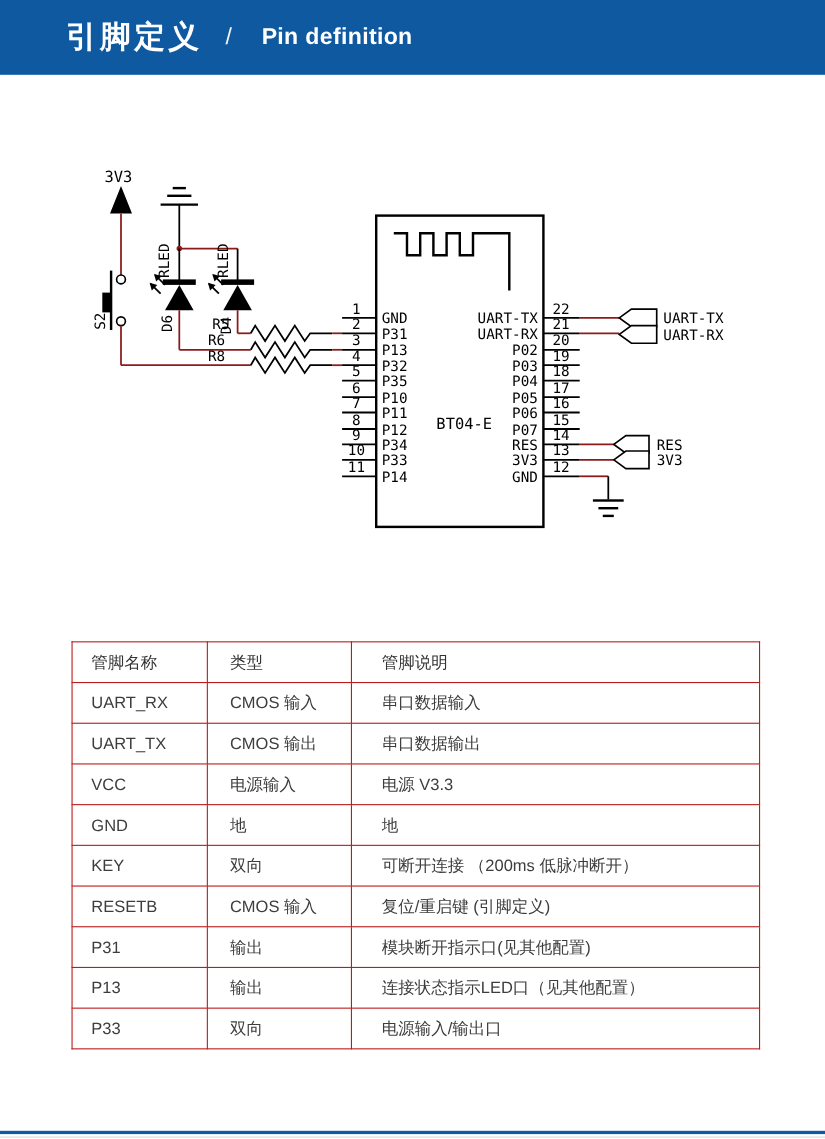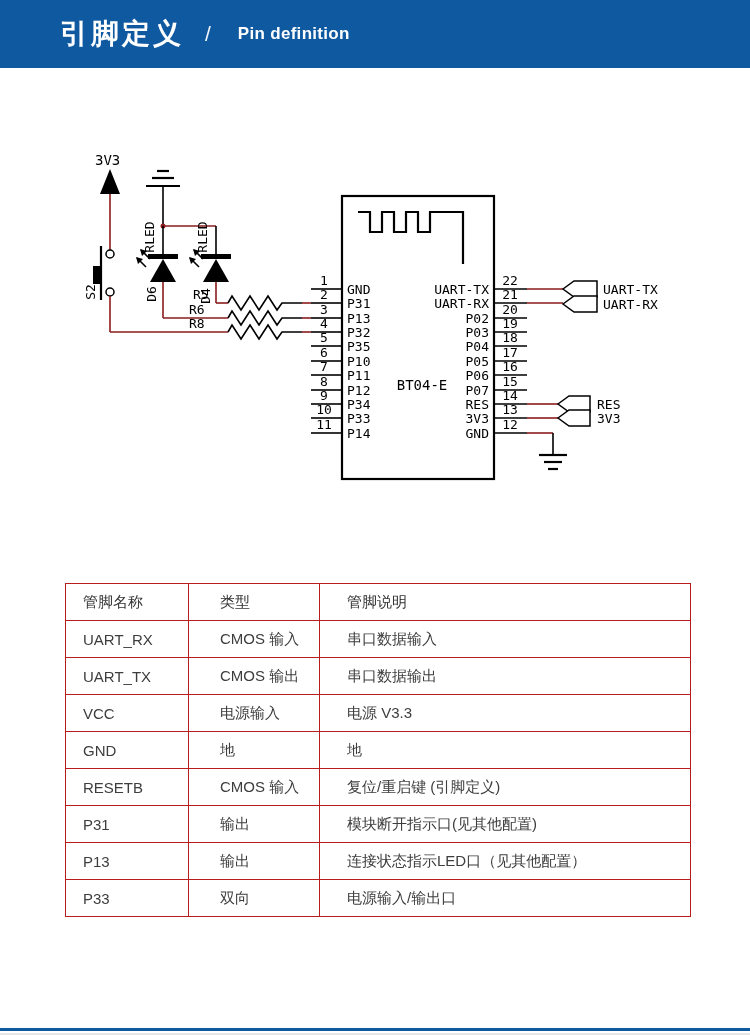--- a/index.html
+++ b/index.html
@@ -3,35 +3,35 @@
 <meta charset="utf-8">
 <style>
   html,body{margin:0;padding:0;background:#fff;}
   .page{position:relative;width:750px;height:1035px;background:#ffffff;overflow:hidden;
         font-family:"Liberation Sans",sans-serif;}
   
   .banner{position:absolute;left:0;top:0;width:750px;height:68px;background:#0F59A1;
           display:flex;align-items:center;padding-left:60px;box-sizing:border-box;color:#fff;}
   .banner .zh{font-size:28px;font-weight:bold;letter-spacing:3px;}
   .banner .sep{font-size:21px;font-weight:300;margin:0 27px 0 21px;opacity:.95;}
-  .banner .en{font-size:17px;font-weight:bold;letter-spacing:.3px;}
+  .banner .en{font-size:21px;font-weight:bold;letter-spacing:.3px;}
   
   .schem{position:absolute;left:0;top:0;width:750px;height:1035px;}
   .schem text{fill:#000;font-family:"DejaVu Sans Mono",monospace;font-size:13px;}
   .schem .big{font-size:14px;}
   .wire{stroke:#8B1B1B;stroke-width:1.6;fill:none;}
   .blk{stroke:#000;stroke-width:1.6;fill:none;}
   .thick{stroke:#000;stroke-width:2.2;fill:none;}
   
   .pin-table{position:absolute;left:65px;top:583px;width:625px;border-collapse:collapse;
              table-layout:fixed;color:#3d3d3d;font-size:15px;}
   .pin-table td,.pin-table th{border:1px solid #b91c1c;height:36px;padding:0;
              text-align:left;font-weight:normal;vertical-align:middle;}
   .pin-table col.c1{width:123px;} .pin-table col.c2{width:131px;} .pin-table col.c3{width:371px;}
-  .pin-table .p1{padding-left:17px;} .pin-table .p2{padding-left:31px;} .pin-table .p3{padding-left:27px;}
+  .pin-table .p1{padding-left:17px;} .pin-table .p2{padding-left:20px;} .pin-table .p3{padding-left:27px;}
   .pin-table thead th{color:#333;}
   
   .footline{position:absolute;left:0;top:1028px;width:750px;height:3px;background:#0F59A1;}
   .footgray{position:absolute;left:0;top:1033px;width:750px;height:2px;background:#e6e6e6;}
 </style>
 </head>
 <body>
 
 <div class="page">
 
@@ -248,20 +248,25 @@
         <td class="p1">VCC</td>
         <td class="p2">电源输入</td>
         <td class="p3">电源 V3.3</td>
       </tr>
       <tr>
         <td class="p1">GND</td>
         <td class="p2">地</td>
         <td class="p3">地</td>
       </tr>
       <tr>
+        <td class="p1">KEY</td>
+        <td class="p2">双向</td>
+        <td class="p3">可断开连接 （200ms 低脉冲断开）</td>
+      </tr>
+      <tr>
         <td class="p1">RESETB</td>
         <td class="p2">CMOS 输入</td>
         <td class="p3">复位/重启键 (引脚定义)</td>
       </tr>
       <tr>
         <td class="p1">P31</td>
         <td class="p2">输出</td>
         <td class="p3">模块断开指示口(见其他配置)</td>
       </tr>
       <tr>

